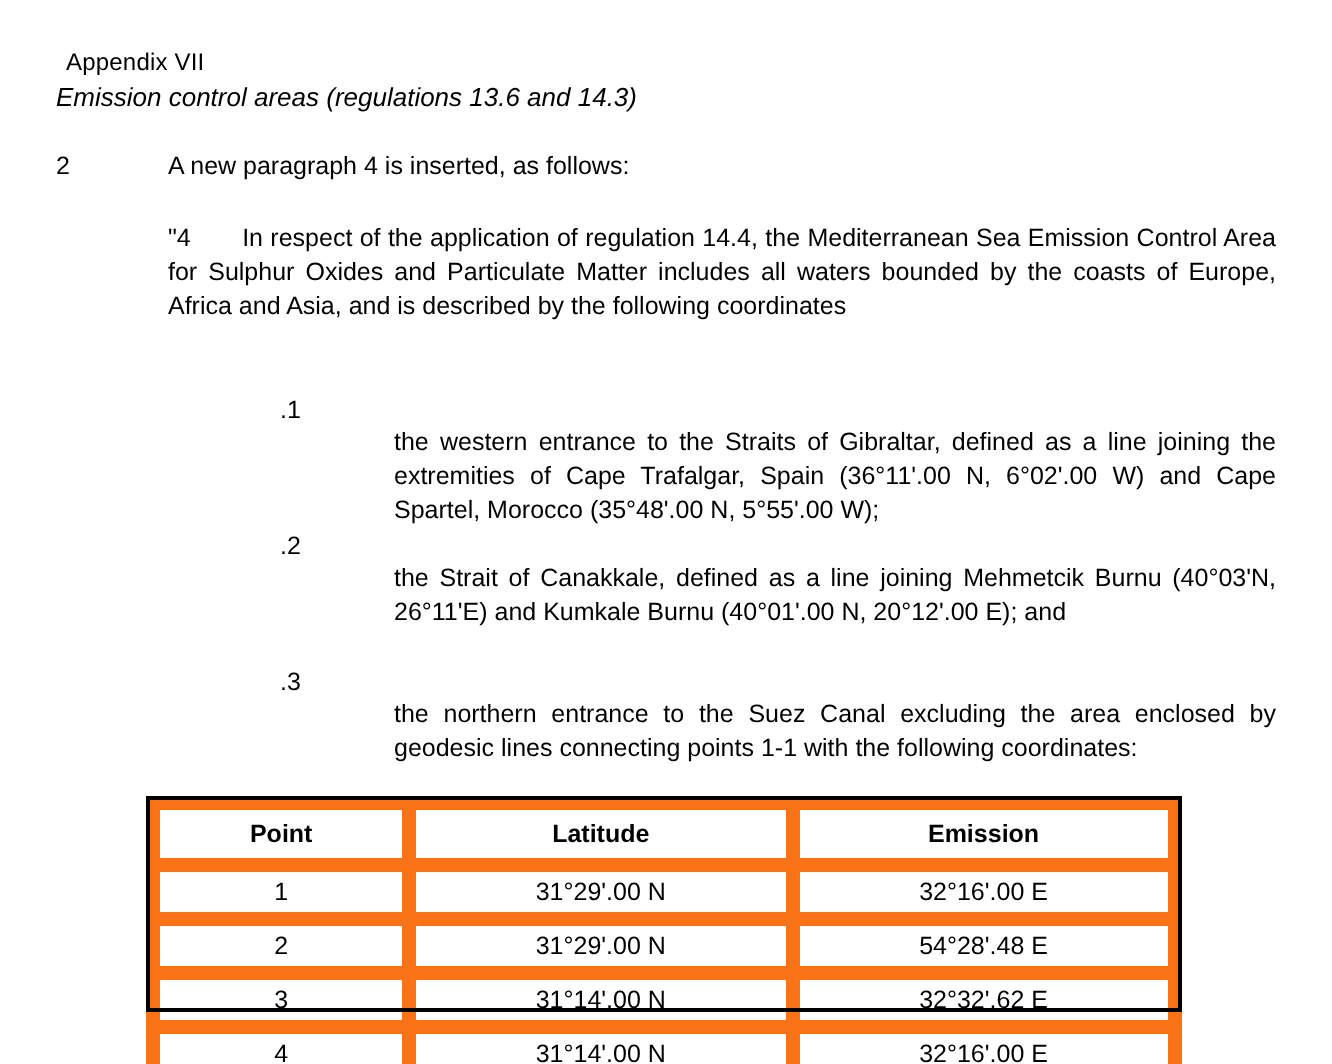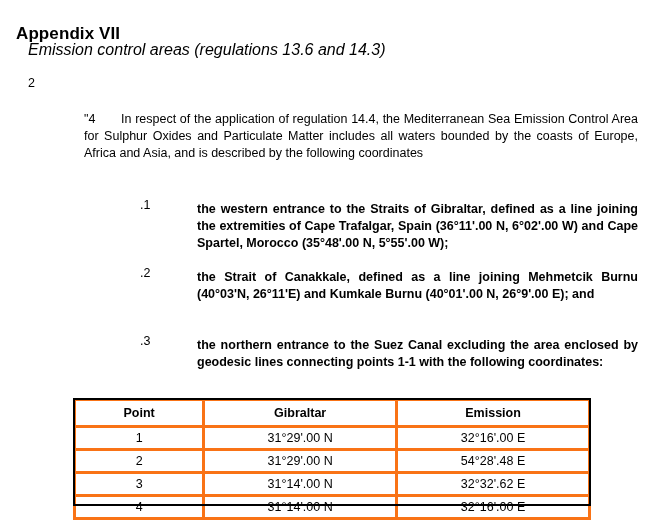--- a/index.html
+++ b/index.html
@@ -15,31 +15,31 @@
     overflow: hidden;
   }
   .page {
     position: relative;
     width: 666px;
     height: 532px;
     padding: 0;
   }
   .appendix-title {
     position: absolute;
-    left: 16px;
+    left: 33px;
     top: 24px;
-    font-size: 17px;
-    font-weight: bold;
+    font-size: 12px;
+    font-weight: normal;
     letter-spacing: 0.1px;
   }
   .appendix-subtitle {
     position: absolute;
     left: 28px;
     top: 41px;
-    font-size: 16px;
+    font-size: 13px;
     font-style: italic;
   }
   .para-num {
     position: absolute;
     left: 28px;
     top: 76px;
     font-size: 12.5px;
   }
   .para-intro {
     position: absolute;
@@ -67,39 +67,38 @@
   }
   .sub-item .marker {
     position: absolute;
     left: 56px;
     top: 0;
     width: 30px;
   }
   .sub-item .body {
     position: absolute;
     left: 113px;
-    top: 4px;
+    top: 16px;
     width: 441px;
     text-align: justify;
-    font-weight: bold;
   }
   #sub-1 { left: 84px; top: 197px; }
   #sub-2 { left: 84px; top: 265px; }
   #sub-3 { left: 84px; top: 333px; }
 
   table.coords {
     position: absolute;
     left: 73px;
     top: 398px;
     width: 518px;
     border-collapse: collapse;
     font-size: 12.5px;
   }
   table.coords td, table.coords th {
-    border: 3px solid #f97316;
+    border: 7px solid #f97316;
     text-align: center;
     padding: 1px 0 2px 0;
     font-weight: normal;
     height: 17px;
   }
   table.coords thead th {
     font-weight: bold;
     height: 21px;
   }
   table.coords col.c1 { width: 130px; }
@@ -118,51 +117,52 @@
 </style>
 </head>
 <body>
 
 <div class="page">
 
   <div class="appendix-title">Appendix VII</div>
   <div class="appendix-subtitle">Emission control areas (regulations 13.6 and 14.3)</div>
 
   <div class="para-num">2</div>
+  <div class="para-intro">A new paragraph 4 is inserted, as follows:</div>
 
   <div class="quote-block">
     <span class="lead">"4</span>
     <span style="display:inline-block;width:22px"></span><span>In respect of the application of regulation 14.4, the Mediterranean Sea Emission Control Area for Sulphur Oxides and Particulate Matter includes all waters bounded by the coasts of Europe, Africa and Asia, and is described by the following coordinates</span>
   </div>
 
   <div class="sub-item" id="sub-1">
     <span class="marker">.1</span>
     <span class="body">the western entrance to the Straits of Gibraltar, defined as a line joining the extremities of Cape Trafalgar, Spain (36°11'.00 N, 6°02'.00 W) and Cape Spartel, Morocco (35°48'.00 N, 5°55'.00 W);</span>
   </div>
 
   <div class="sub-item" id="sub-2">
     <span class="marker">.2</span>
-    <span class="body">the Strait of Canakkale, defined as a line joining Mehmetcik Burnu (40°03'N, 26°11'E) and Kumkale Burnu (40°01'.00 N, 26°9'.00 E); and</span>
+    <span class="body">the Strait of Canakkale, defined as a line joining Mehmetcik Burnu (40°03'N, 26°11'E) and Kumkale Burnu (40°01'.00 N, 20°12'.00 E); and</span>
   </div>
 
   <div class="sub-item" id="sub-3">
     <span class="marker">.3</span>
     <span class="body">the northern entrance to the Suez Canal excluding the area enclosed by geodesic lines connecting points 1-1 with the following coordinates:</span>
   </div>
 
   <table class="coords">
     <colgroup>
       <col class="c1">
         <col class="c2">
         <col class="c3">
     </colgroup>
     <thead>
       <tr>
         <th>Point</th>
-        <th>Gibraltar</th>
+        <th>Latitude</th>
         <th>Emission</th>
       </tr>
     </thead>
     <tbody>
       <tr>
         <td>1</td>
         <td>31°29'.00 N</td>
         <td>32°16'.00 E</td>
       </tr>
       <tr>

